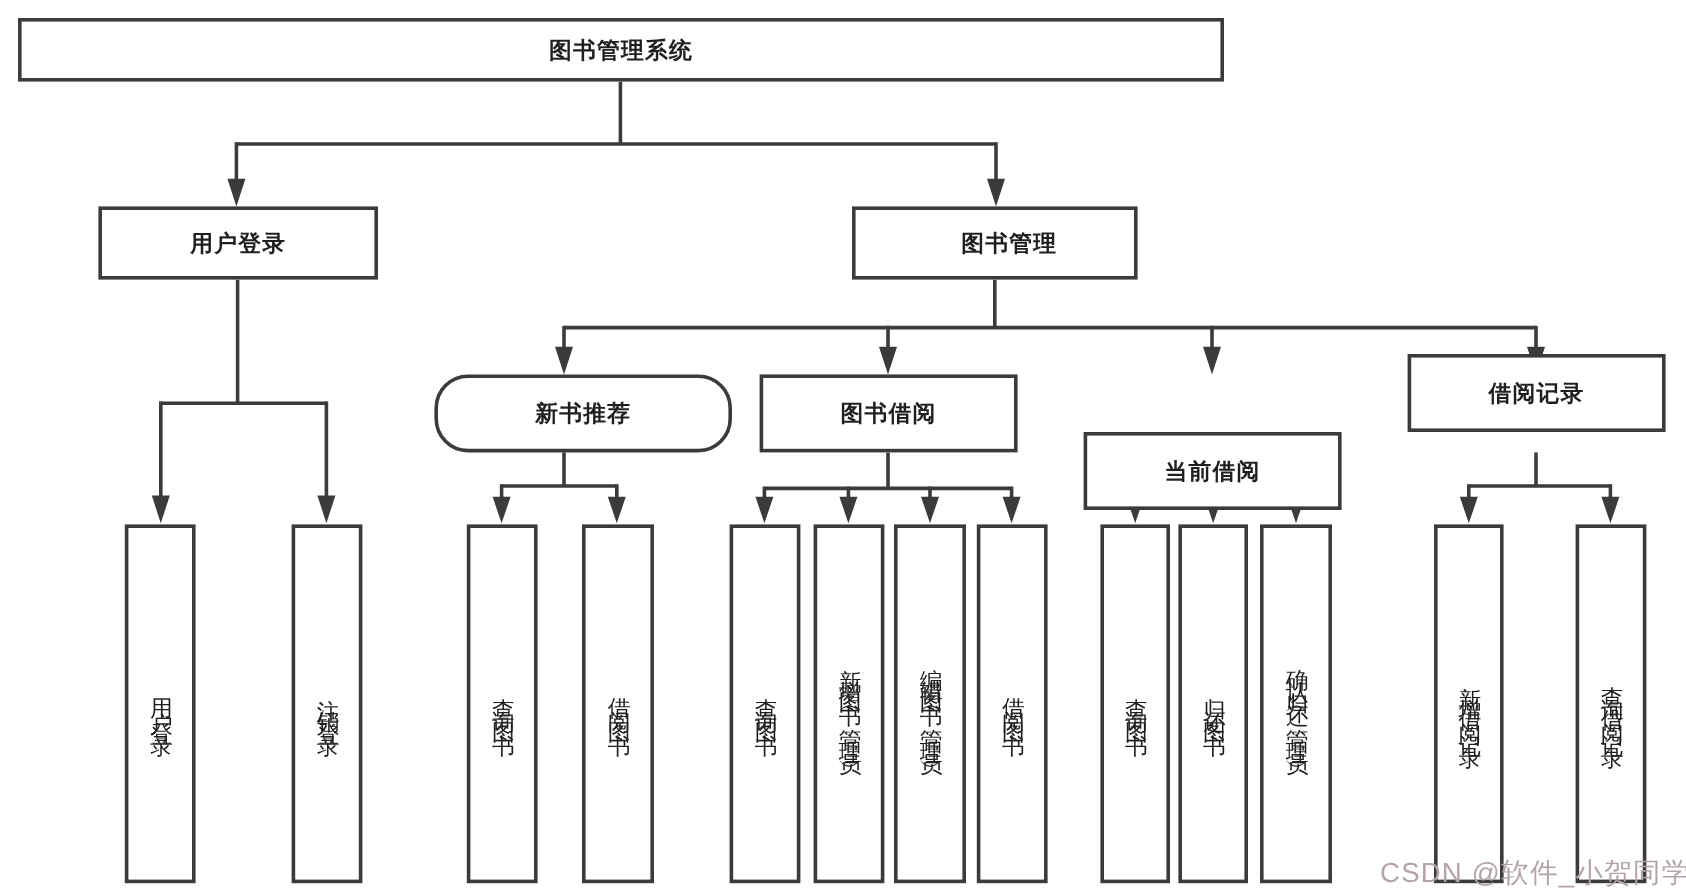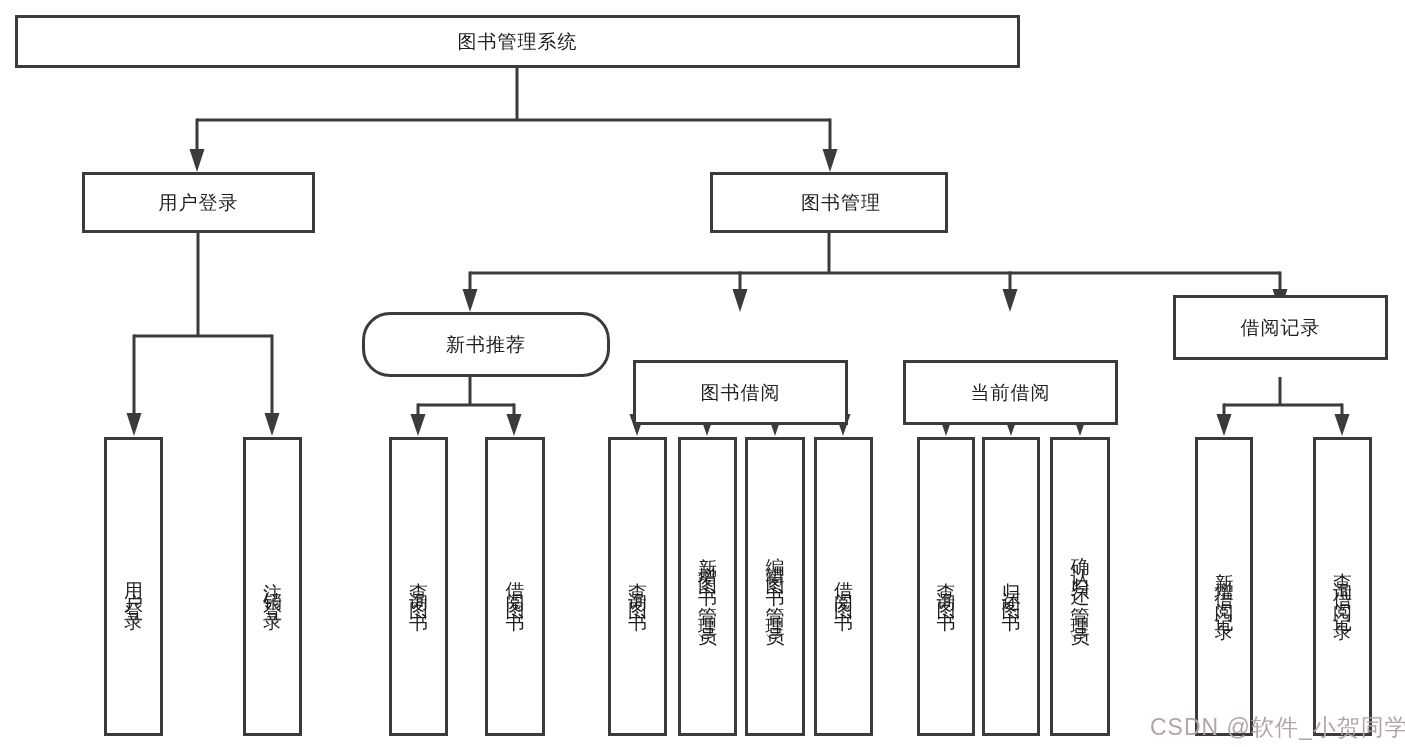--- a/index.html
+++ b/index.html
@@ -29,20 +29,21 @@
     background: #ffffff;
     display: flex;
     align-items: center;
     justify-content: center;
     color: #1f1f1f;
   }
   .h-node {
     font-size: 19px;
     letter-spacing: 1px;
     white-space: nowrap;
+    font-weight: bold;
   }
   .v-node span {
     writing-mode: vertical-rl;
     text-orientation: mixed;
     font-size: 19px;
     line-height: 1.15;
     letter-spacing: 10px;
   }
   #watermark {
     position: absolute;
@@ -136,21 +137,21 @@
   <div class="node h-node" style="left:82px; top:172px; width:233px; height:61px;">
     <span>用户登录</span>
   </div>
   <div class="node h-node" style="left:710px; top:172px; width:238px; height:61px;padding-left:24px;">
     <span>图书管理</span>
   </div>
 
   <div class="node h-node" style="left:362px; top:312px; width:248px; height:65px;border-radius:28px;">
     <span>新书推荐</span>
   </div>
-  <div class="node h-node" style="left:633px; top:312px; width:215px; height:65px;margin-top:48px;">
+  <div class="node h-node" style="left:633px; top:312px; width:215px; height:65px;">
     <span>图书借阅</span>
   </div>
   <div class="node h-node" style="left:903px; top:312px; width:215px; height:65px;margin-top:48px;">
     <span>当前借阅</span>
   </div>
   <div class="node h-node" style="left:1173px; top:295px; width:215px; height:65px;">
     <span>借阅记录</span>
   </div>
 
   <div class="node v-node" style="left:104px; top:437px; width:59px; height:299px;">

